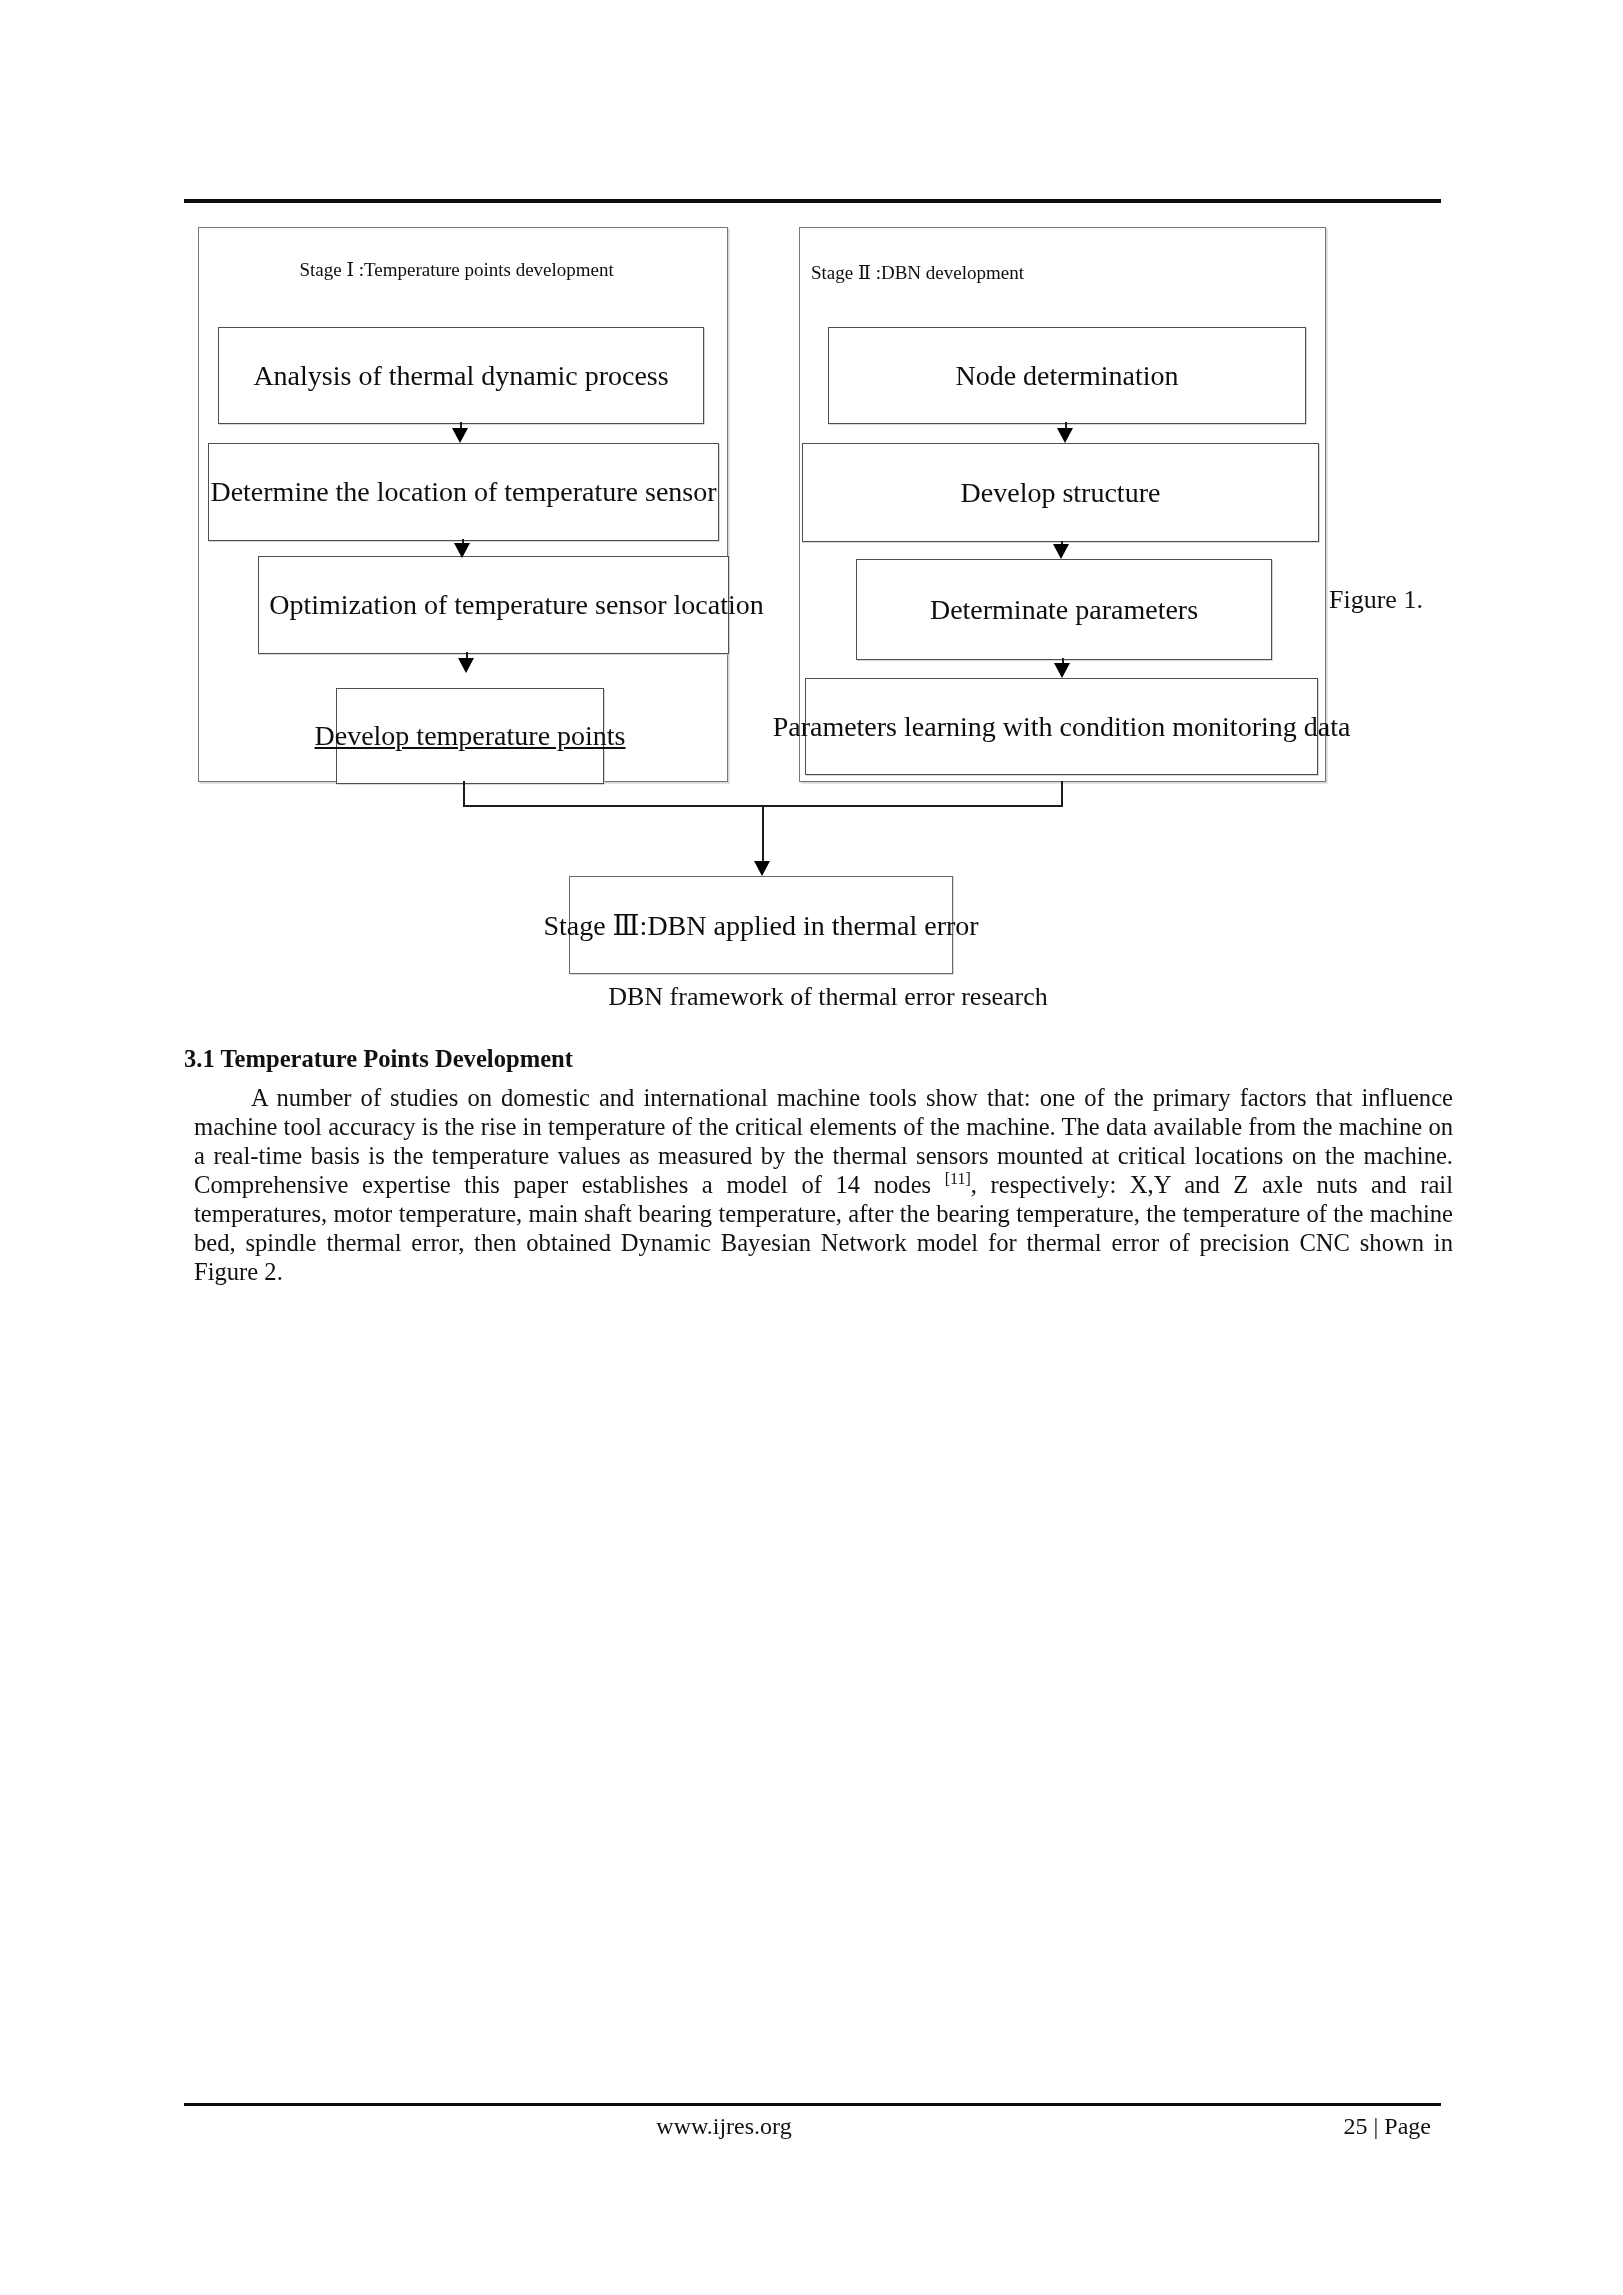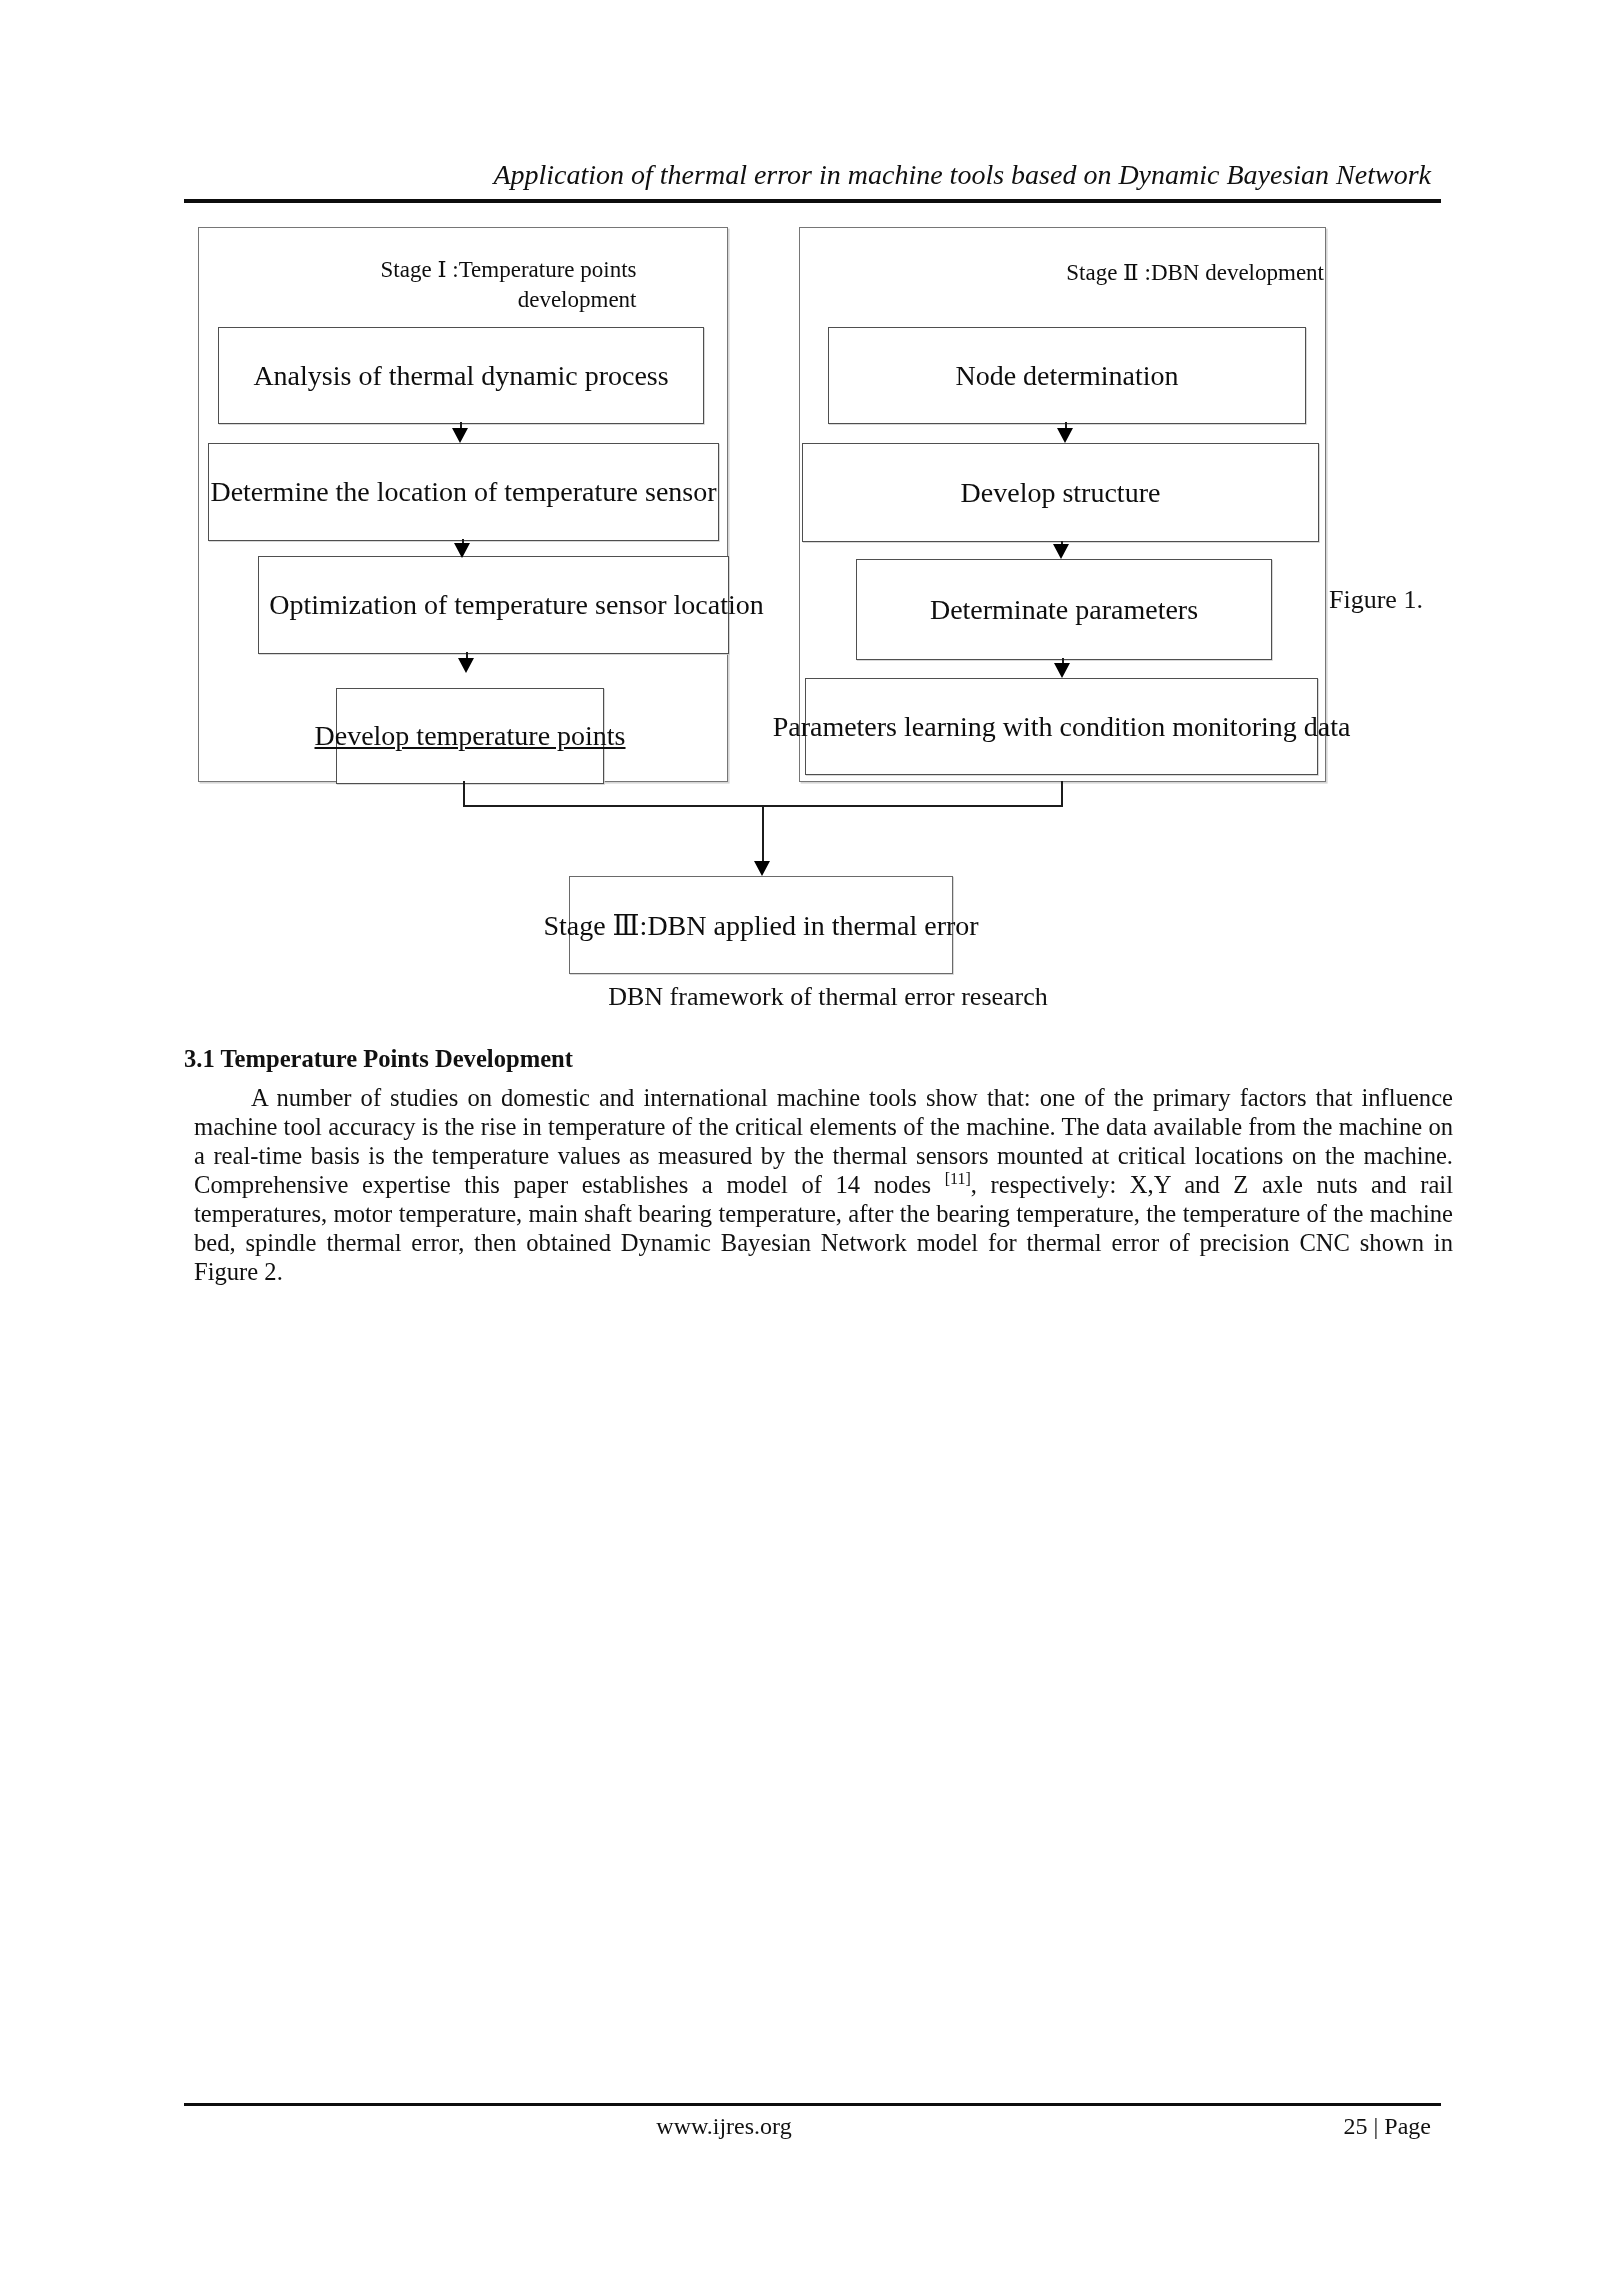--- a/index.html
+++ b/index.html
@@ -51,24 +51,25 @@
     display: flex;
     align-items: center;
     justify-content: center;
     font-size: 28px;
     color: #0e0e0e;
     box-shadow: 0.8px 0.8px 0 #cfcfcf;
   }
   .step-box span { white-space: nowrap; }
   .stage-title {
     position: absolute;
-    text-align: right;
-    font-size: 23px;
+    text-align: left;
+    font-size: 19px;
     color: #0e0e0e;
     line-height: 30px;
+    padding-left: 12px;
   }
   .stage-title .wrap440 {
     display: block;
     width: 349px;
     margin: 0 auto;
   }
 
   
   .vline {
     position: absolute;
@@ -147,21 +148,20 @@
     top: 2113px;
     font-size: 24px;
     white-space: nowrap;
   }
 </style>
 </head>
 <body>
 
 <div id="page">
 
-  <div class="header-title">Application of thermal error in machine tools based on Dynamic Bayesian Network</div>
   <div class="rule header"></div>
 
   <div>
 
     <div class="outer-box" style="left:198px; top:227px; width:528px; height:553px;"></div>
     <div class="stage-title" style="left:198px; top:255px; width:528px;">
       <span class="wrap440">Stage Ⅰ :Temperature points development</span>
     </div>
     <div class="step-box" style="left:218px; top:327px; width:484px; height:95px;">
       <span>Analysis of  thermal dynamic process</span>

